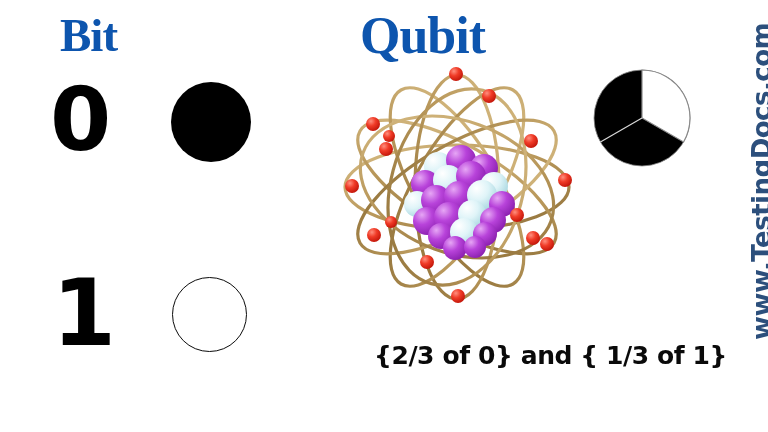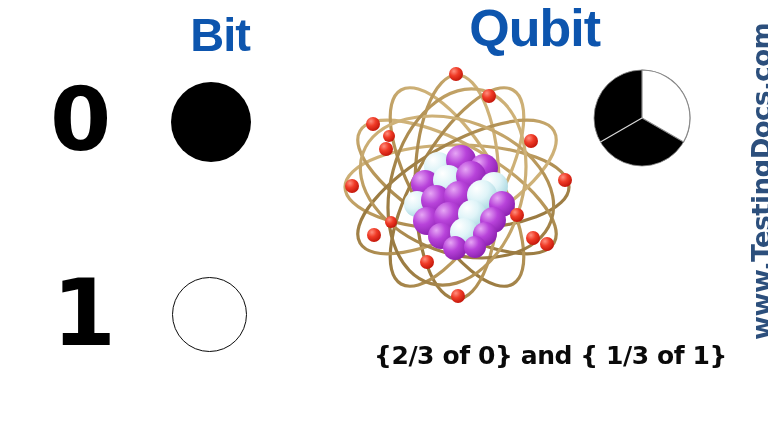--- a/index.html
+++ b/index.html
@@ -14,37 +14,37 @@
     position: relative;
     width: 768px;
     height: 432px;
     background: #ffffff;
     overflow: hidden;
   }
 
   
   .heading {
     position: absolute;
-    font-family: Liberation Sans, sans-serif;
+    font-family: Liberation Serif, serif;
     font-weight: bold;
     color: #0d55ae;
     letter-spacing: -1px;
     white-space: nowrap;
-    text-align: right;
+    text-align: left;
   }
   #bit-title {
     left: 60px;
     top: 10px;
     width: 190px;
     font-size: 47px;
     line-height: 50px;
   }
   #qubit-title {
     left: 360px;
-    top: 0;
+    top: 8px;
     width: 240px;
     font-size: 52px;
     line-height: 56px;
   }
 
   
   .digit {
     position: absolute;
     font-family: "DejaVu Sans", sans-serif;
     font-weight: bold;

